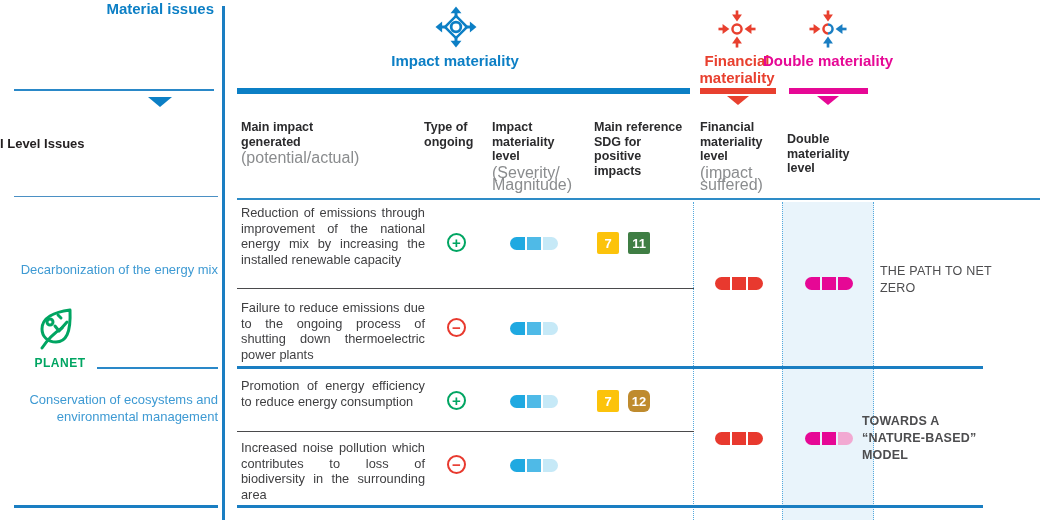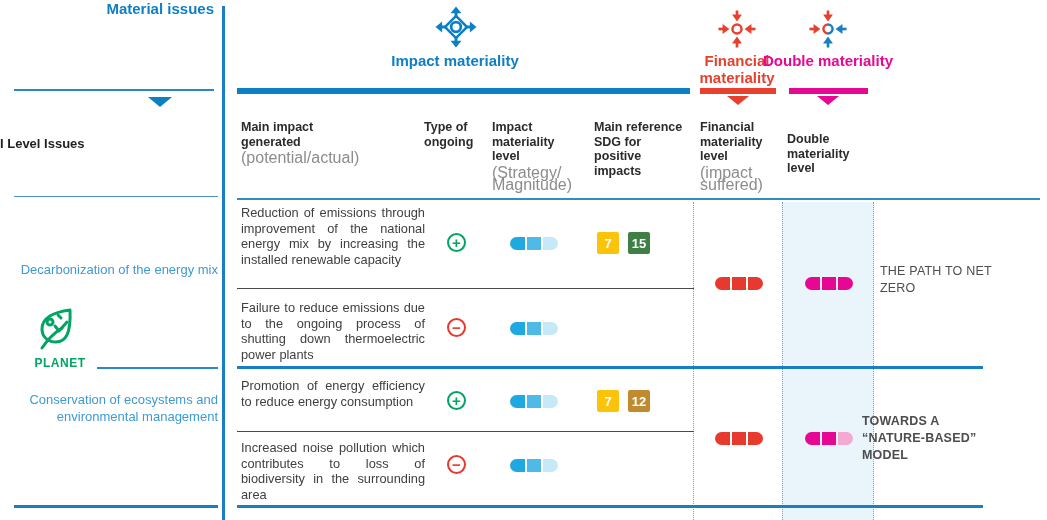--- a/index.html
+++ b/index.html
@@ -155,21 +155,21 @@
 
     <div class="abs colhead" style="left:4px;top:120px;width:130px;">
       <span>Main impact generated</span>
       <div class="colsub">(potential/actual)</div>
     </div>
     <div class="abs colhead" style="left:187px;top:120px;width:55px;">
       <span>Type of ongoing</span>
     </div>
     <div class="abs colhead" style="left:255px;top:120px;width:80px;">
       <span>Impact materiality level</span>
-      <div class="colsub" style="width:66px;">(Strategy/ Magnitude)</div>
+      <div class="colsub" style="width:66px;">(Severity/ Magnitude)</div>
     </div>
     <div class="abs colhead" style="left:357px;top:120px;width:96px;">
       <span>Main reference SDG for positive impacts</span>
     </div>
     <div class="abs colhead" style="left:463px;top:120px;width:80px;">
       <span>Financial materiality level</span>
       <div class="colsub">(impact suffered)</div>
     </div>
     <div class="abs colhead" style="left:550px;top:120px;width:80px;margin-top:12px;">
       <span>Double materiality level</span>
@@ -178,21 +178,21 @@
 
     <div class="abs rowtext" style="left:4px;top:205px;width:184px;">Reduction of emissions through improvement of the national energy mix by increasing the installed renewable capacity</div>
     <div class="abs type-icon positive" style="left:447px;top:233px;left:210px;">+</div>
     <div class="abs pill" style="left:273px;top:237px;">
         <i style="background: rgb(31, 169, 225);"></i>
         <i style="background: rgb(79, 186, 231);"></i>
         <i style="background: rgb(198, 233, 247);"></i>
       </div>
     <div class="abs sdgwrap" style="left:360px;top:232px;">
         <span class="sdg" style="background: rgb(252, 195, 11);">7</span>
-        <span class="sdg" style="background: rgb(63, 126, 68);">15</span>
+        <span class="sdg" style="background: rgb(63, 126, 68);">11</span>
       </div>
 
     <div class="abs rowdiv" style="left:0;top:288px;width:457px;"></div>
 
     <div class="abs rowtext" style="left:4px;top:300px;width:184px;">Failure to reduce emissions due to the ongoing process of shutting down thermoelectric power plants</div>
     <div class="abs type-icon negative" style="left:210px;top:318px;">−</div>
     <div class="abs pill" style="left:273px;top:322px;">
         <i style="background: rgb(31, 169, 225);"></i>
         <i style="background: rgb(79, 186, 231);"></i>
         <i style="background: rgb(198, 233, 247);"></i>
@@ -214,21 +214,21 @@
 
     <div class="abs rowtext" style="left:4px;top:378px;width:184px;">Promotion of energy efficiency to reduce energy consumption</div>
     <div class="abs type-icon positive" style="left:210px;top:391px;">+</div>
     <div class="abs pill" style="left:273px;top:395px;">
         <i style="background: rgb(31, 169, 225);"></i>
         <i style="background: rgb(79, 186, 231);"></i>
         <i style="background: rgb(198, 233, 247);"></i>
       </div>
     <div class="abs sdgwrap" style="left:360px;top:390px;">
         <span class="sdg" style="background: rgb(252, 195, 11);">7</span>
-        <span class="sdg" style="background: rgb(191, 139, 46);">12</span>
+        <span class="sdg" style="background: rgb(191, 139, 46); border-radius: 6px;">12</span>
       </div>
 
     <div class="abs rowdiv" style="left:0;top:431px;width:457px;"></div>
 
     <div class="abs rowtext" style="left:4px;top:440px;width:184px;">Increased noise pollution which contributes to loss of biodiversity in the surrounding area</div>
     <div class="abs type-icon negative" style="left:210px;top:455px;">−</div>
     <div class="abs pill" style="left:273px;top:459px;">
         <i style="background: rgb(31, 169, 225);"></i>
         <i style="background: rgb(79, 186, 231);"></i>
         <i style="background: rgb(198, 233, 247);"></i>

